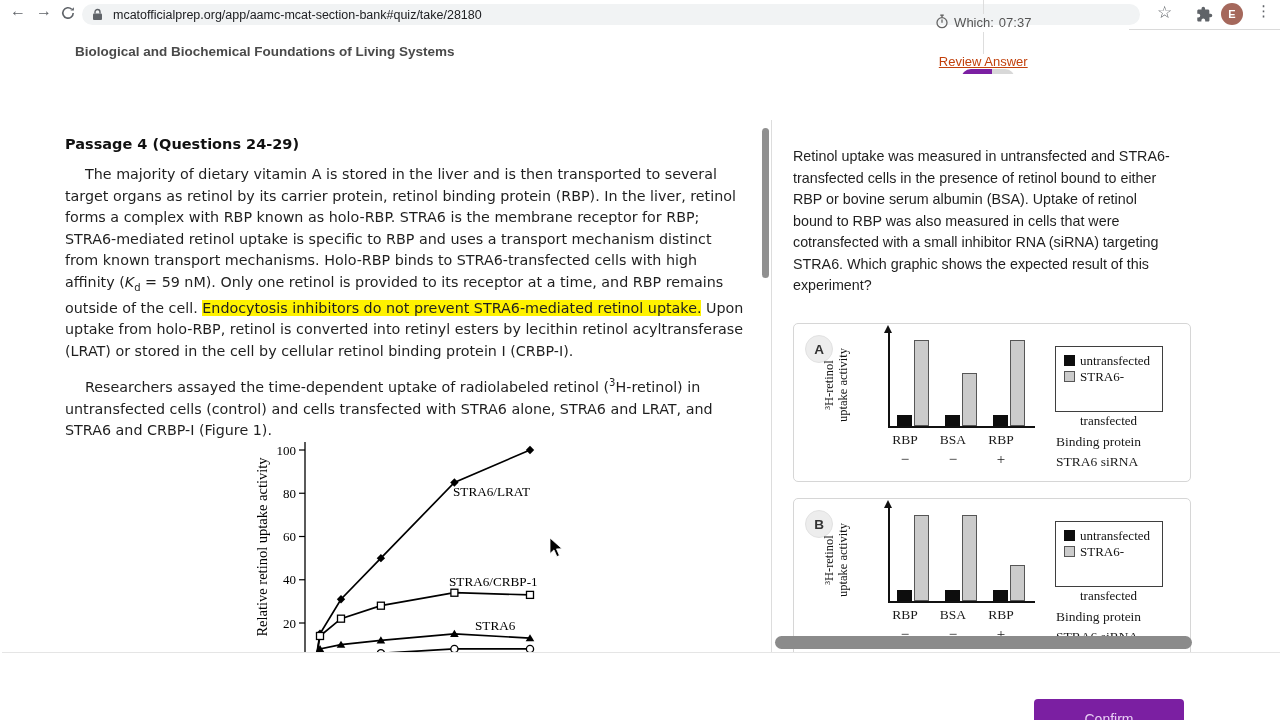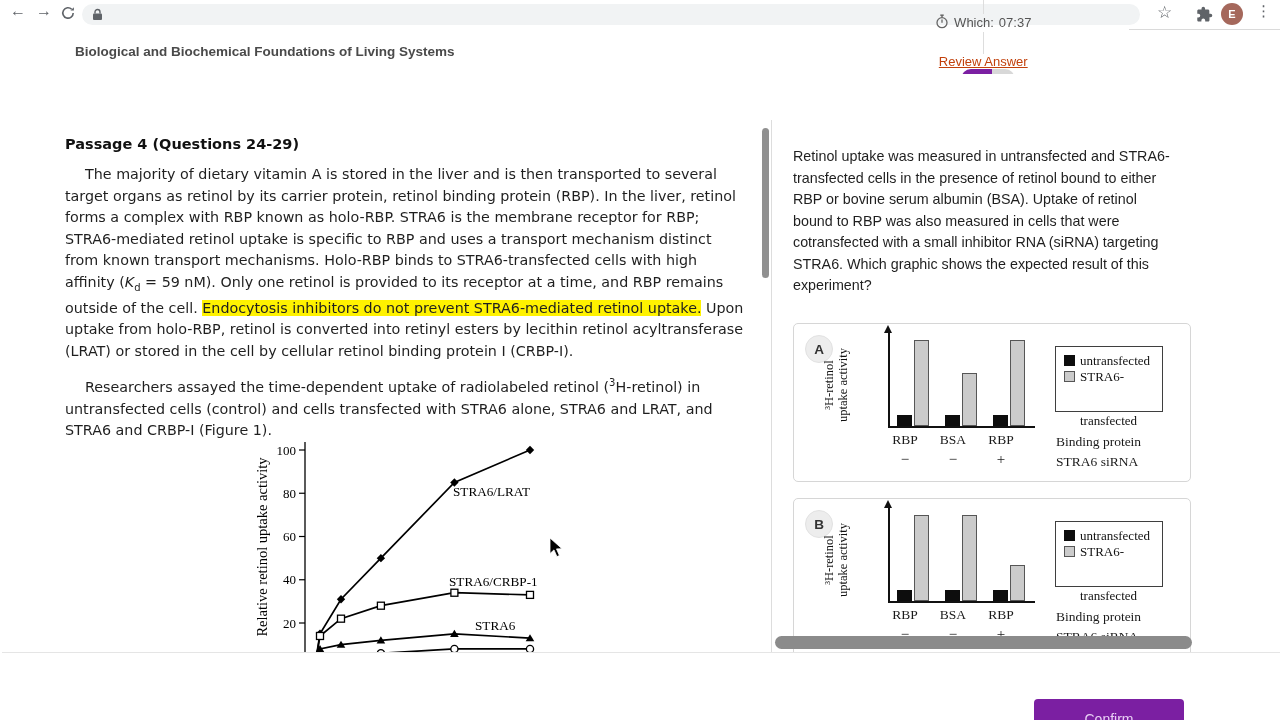--- a/index.html
+++ b/index.html
@@ -94,20 +94,21 @@
           <path d="M13.9 2.2v3.4h-3.4z" fill="#5f6368"></path>
         </svg>
     </span>
     <div class="url-pill">
       <span style="margin-left:10px;display:flex;">
         <svg width="11" height="13" viewBox="0 0 11 13">
             <rect x="1" y="5.5" width="9" height="6.5" rx="1" fill="#5f6368"></rect>
             <path d="M3 5.5V4a2.5 2.5 0 0 1 5 0v1.5" fill="none" stroke="#5f6368" stroke-width="1.4"></path>
           </svg>
       </span>
+      <span class="url-text">mcatofficialprep.org/app/aamc-mcat-section-bank#quiz/take/28180</span>
     </div>
     <span class="nav-glyph" style="left:1157px;font-size:17px;">☆</span>
     <span class="abs" style="left:1196px;top:6px;">
       <svg width="17" height="17" viewBox="0 0 24 24" fill="#5f6368">
           <path d="M20.5 11h-1.7V7c0-1.1-.9-2-2-2h-4V3.5a2.5 2.5 0 0 0-5 0V5h-4C2.7 5 1.8 5.9 1.8 7v3.8h1.5a2.7 2.7 0 0 1 0 5.4H1.8V20c0 1.1.9 2 2 2h3.8v-1.5a2.7 2.7 0 0 1 5.4 0V22h4c1.1 0 2-.9 2-2v-4h1.5a2.5 2.5 0 0 0 0-5z"></path>
         </svg>
     </span>
     <span class="abs" style="left:1221px;top:3px;width:22px;height:22px;border-radius:50%;background:#a5685c;color:#fff;font-size:11px;font-weight:bold;display:flex;align-items:center;justify-content:center;">E</span>
     <span class="nav-glyph" style="left:1256px;font-size:15px;color:#5f6368;">⋮</span>
   </div>

